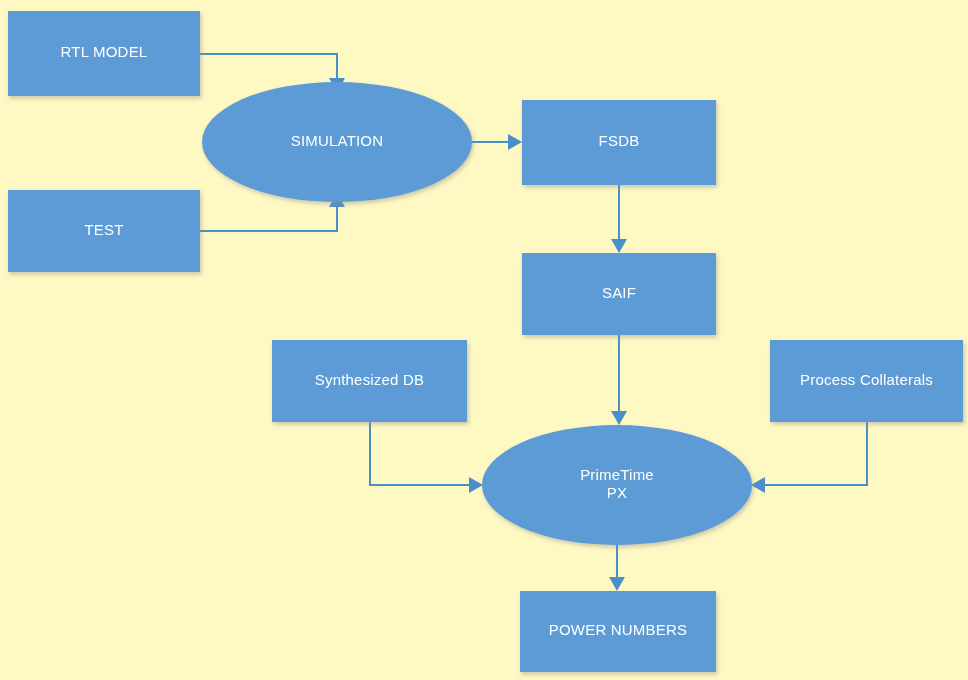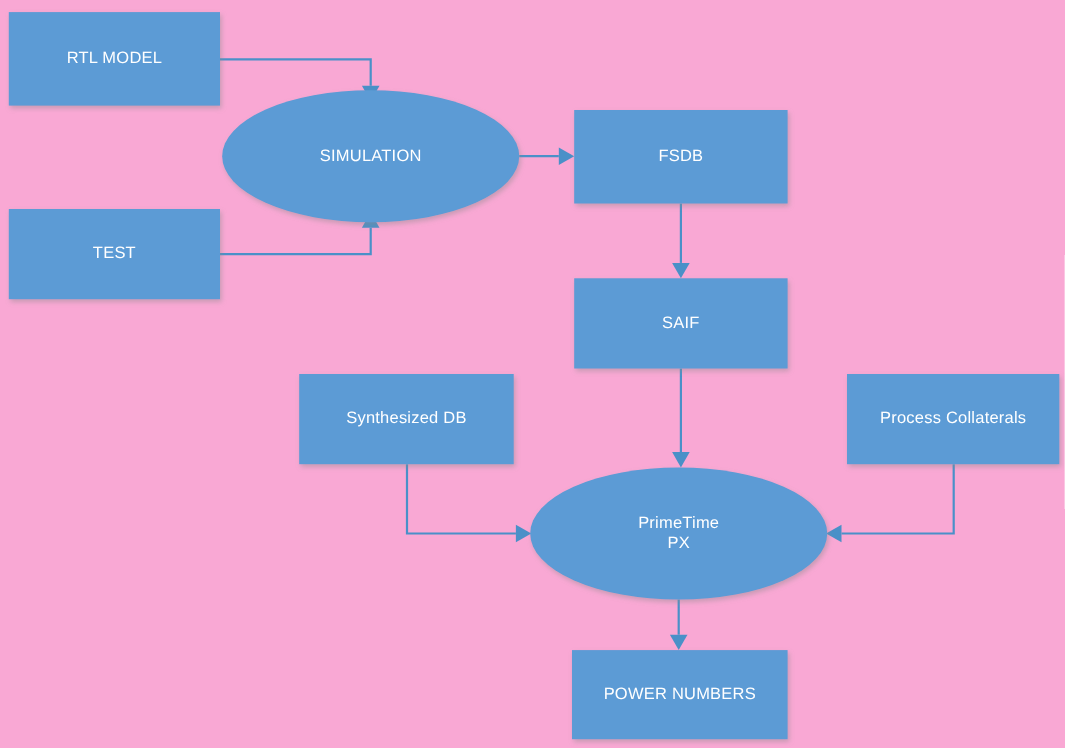--- a/index.html
+++ b/index.html
@@ -8,21 +8,21 @@
     padding: 0;
     background: #ffffff;
   }
   body {
     font-family: "Liberation Sans", sans-serif;
   }
   #canvas {
     position: relative;
     width: 968px;
     height: 680px;
-    background: #f9a8d4;
+    background: #fef9c3;
     overflow: hidden;
   }
   #diagram-svg {
     position: absolute;
     top: 0;
     left: 0;
     width: 968px;
     height: 680px;
     display: block;
   }

